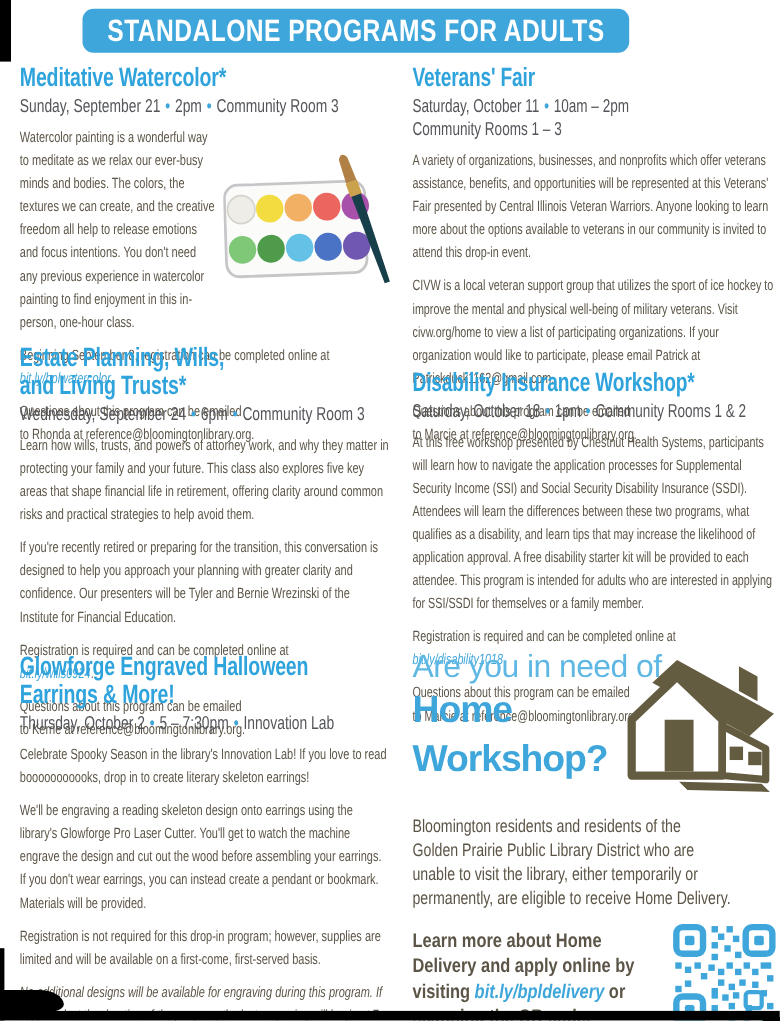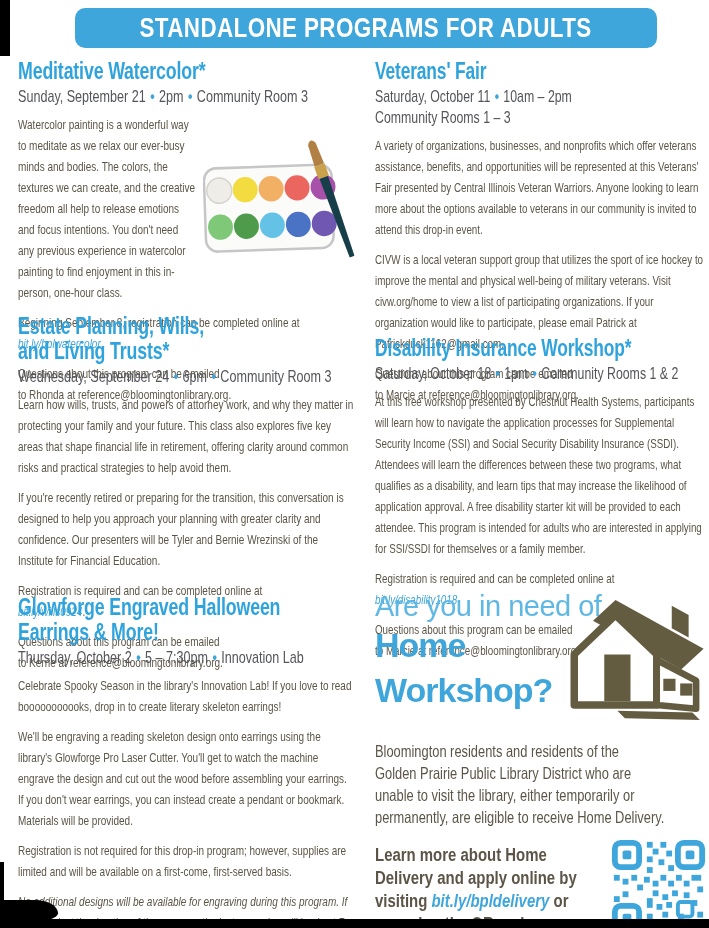--- a/index.html
+++ b/index.html
@@ -1,19 +1,19 @@
 <!DOCTYPE html>
 <html><head>
 <meta charset="utf-8">
 <style>
   html,body{margin:0;padding:0;background:#ffffff;}
   #page{position:relative;width:709px;height:928px;background:#ffffff;overflow:hidden;
         font-family:"Liberation Sans",sans-serif;color:#5c5547;}
   
-  .banner{position:absolute;left:75px;top:8px;width:582px;height:40px;background:#3ea6da;
+  .banner{position:absolute;left:75px;top:8px;width:497px;height:40px;background:#3ea6da;
           border-radius:10px;display:flex;align-items:center;justify-content:center;}
   .banner-text{color:#ffffff;font-size:28px;font-weight:800;letter-spacing:0.5px;
                transform:scaleX(0.8);white-space:nowrap;}
   
   .sec{position:absolute;transform-origin:left top;}
   .ptitle{margin:0 0 3px 0;color:#2fa3dc;font-size:24px;line-height:25px;font-weight:800;
           letter-spacing:-0.2px;white-space:pre-line;}
   .meta{color:#53555a;font-size:17px;line-height:21px;margin:0 0 7px 0;}
   .bull{color:#3ea6da;font-weight:700;margin:0 6px;}
   .body{font-size:13.5px;line-height:21px;margin:0 0 9px 0;color:#5c5547;}

